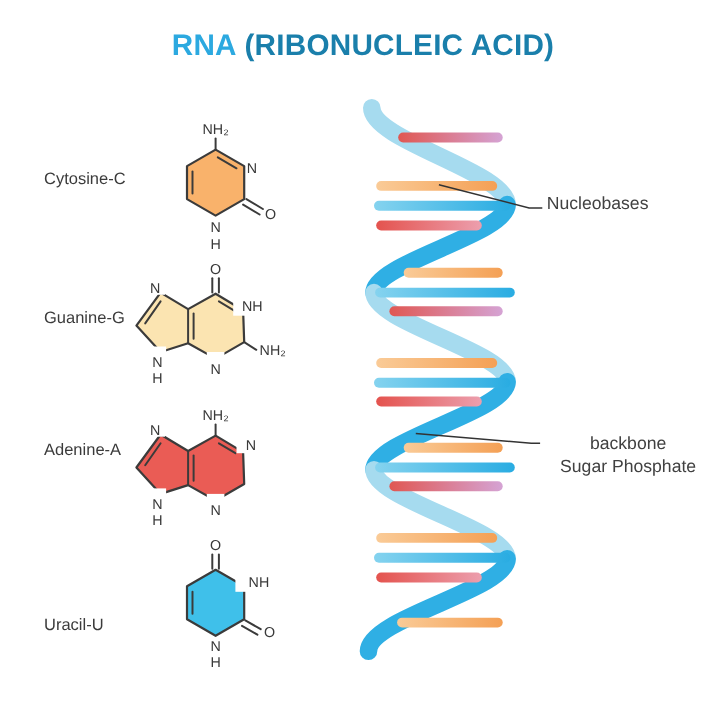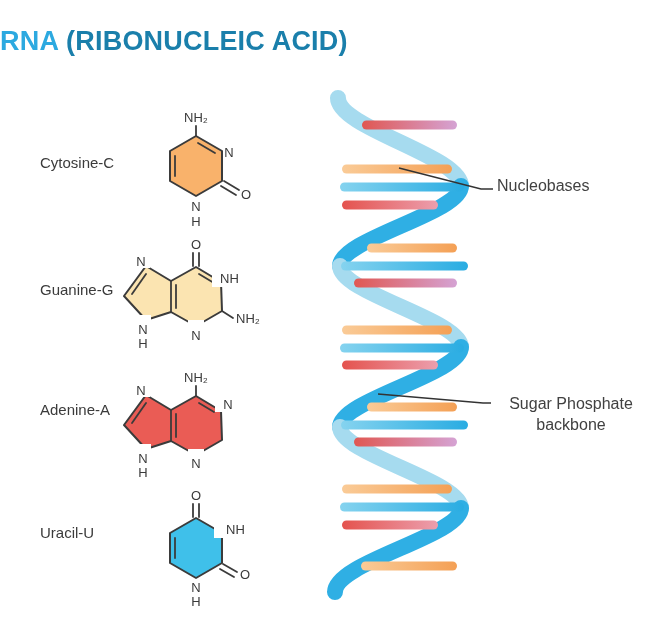--- a/index.html
+++ b/index.html
@@ -1,21 +1,21 @@
 <!DOCTYPE html>
 <html><head>
 <meta charset="utf-8">
 <style>
   html,body { margin:0; padding:0; background:#ffffff; }
   .page {
     position:relative; width:660px; height:642px; background:#ffffff;
     font-family:"Liberation Sans", sans-serif; overflow:hidden;
   }
   .title {
-    position:absolute; top:26px; left:0; right:0; text-align:left;
+    position:absolute; top:26px; left:0; right:0; text-align:center;
     font-size:27px; font-weight:700; letter-spacing:0.2px; white-space:nowrap;
   }
   .title .t1 { color:#2CA9E0; }
   .title .t2 { color:#1A7FAB; margin-left:7px; }
   .mol-label {
     position:absolute; left:40px; font-size:15px; color:#3B3B3B; line-height:16px;text-align:right;
   }
   .callout-label { position:absolute; color:#414141; }
   .co-nucleobases { left:497px; top:178px; font-size:16px; line-height:16px; }
   .co-backbone  { left:492px; top:393px; width:158px; text-align:center;
@@ -33,26 +33,26 @@
 
 <div class="page">
 
   <div class="title">
     <span class="t1">RNA</span><span class="t2">(RIBONUCLEIC ACID)</span>
   </div>
 
   <div class="mol-label" style="top:155px">Cytosine-C</div>
   <div class="mol-label" style="top:282px">Guanine-G</div>
   <div class="mol-label" style="top:402px">Adenine-A</div>
-  <div class="mol-label" style="top:525px">Uracil-U</div>
+  <div class="mol-label" style="top:561px">Uracil-U</div>
 
   <div class="callout-label co-nucleobases">Nucleobases</div>
   <div class="callout-label co-backbone">
+    <div>backbone</div>
     <div>Sugar Phosphate</div>
-    <div>backbone</div>
   </div>
 
   <svg class="canvas" width="660" height="642" viewBox="0 0 660 642">
     <defs>
       <linearGradient id="grad-orange" x1="0" y1="0" x2="1" y2="0">
         <stop offset="0" stop-color="#FACB97"></stop>
           <stop offset="1" stop-color="#F4A055"></stop>
       </linearGradient>
       <linearGradient id="grad-cyan" x1="0" y1="0" x2="1" y2="0">
         <stop offset="0" stop-color="#85D3EF"></stop>

